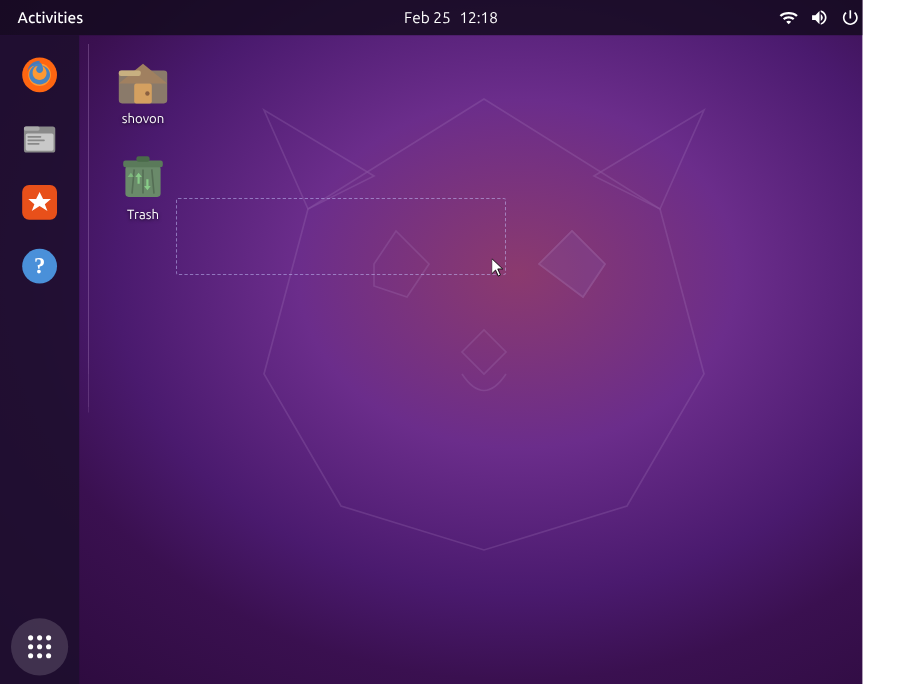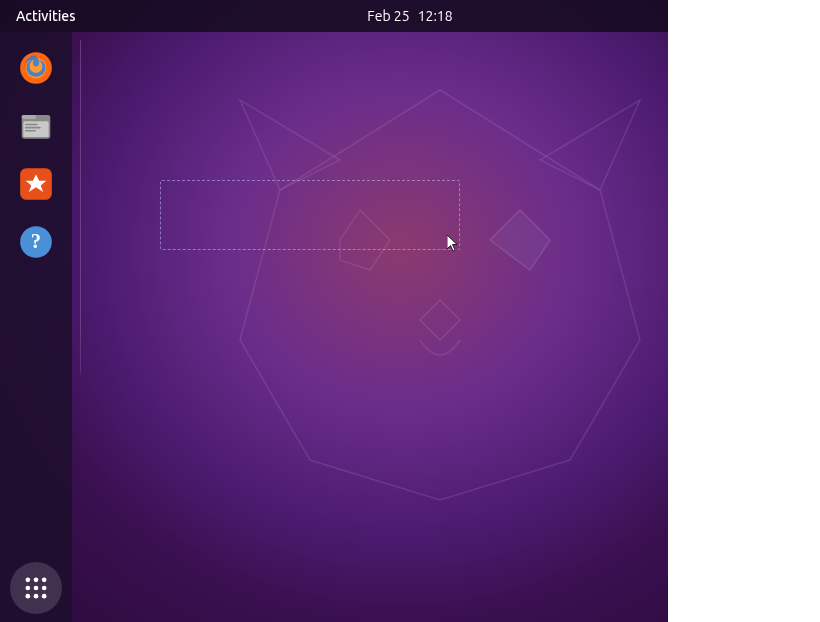--- a/index.html
+++ b/index.html
@@ -7,21 +7,21 @@
     body {
       width: 820px;
       height: 622px;
       overflow: hidden;
       font-family: 'Ubuntu', 'Cantarell', sans-serif;
       position: relative;
     }
 
     
     #desktop {
-      width: 668px;
+      width: 784px;
       height: 622px;
       position: relative;
       background: radial-gradient(ellipse at 60% 40%, #8b3a6e 0%, #6b2d8b 30%, #4a1a6e 55%, #3a1050 70%, #2a0a3a 100%);
       overflow: hidden;
     }
 
     
     #cat-bg {
       position: absolute;
       top: 40px;
@@ -330,21 +330,54 @@
         <circle cx="19" cy="12" r="2"></circle>
         <circle cx="5" cy="19" r="2"></circle>
         <circle cx="12" cy="19" r="2"></circle>
         <circle cx="19" cy="19" r="2"></circle>
       </svg>
     </div>
   </div>
 
   <div id="desktop-icons">
 
-
+    <div class="desktop-icon">
+      <div class="icon-image">
+        <svg viewBox="0 0 52 52" width="52" height="52" xmlns="http://www.w3.org/2000/svg">
+          <rect x="4" y="18" width="44" height="30" rx="3" fill="#8a7a6a"></rect>
+          <path d="M4,30 L26,12 L48,30" fill="#a08060"></path>
+          <rect x="18" y="30" width="16" height="18" rx="2" fill="#d4a060"></rect>
+          <rect x="4" y="18" width="20" height="5" rx="2" fill="#c8b080"></rect>
+          <circle cx="30" cy="39" r="2" fill="#8a6040"></circle>
+        </svg>
+      </div>
+      <span class="icon-label">shovon</span>
+    </div>
+
+    <div class="desktop-icon">
+      <div class="icon-image">
+        <svg viewBox="0 0 52 52" width="52" height="52" xmlns="http://www.w3.org/2000/svg">
+
+          <rect x="10" y="18" width="32" height="28" rx="3" fill="#6a8a6a"></rect>
+
+          <rect x="8" y="13" width="36" height="6" rx="2" fill="#5a7a5a"></rect>
+
+          <rect x="20" y="9" width="12" height="5" rx="2" fill="#4a6a4a"></rect>
+
+          <path d="M19,28 L22,24 L25,28 L23,28 L23,34 L21,34 L21,28 Z" fill="#88cc88"></path>
+          <path d="M27,36 L30,40 L33,36 L31,36 L31,30 L29,30 L29,36 Z" fill="#88cc88"></path>
+          <path d="M15,34 L15,28 L18,28 L15,24 L12,28 L15,28 L15,34 Z" fill="#88cc88" opacity="0.7"></path>
+
+          <line x1="18" y1="21" x2="16" y2="43" stroke="rgba(0,0,0,0.2)" stroke-width="1.5"></line>
+          <line x1="26" y1="21" x2="26" y2="43" stroke="rgba(0,0,0,0.2)" stroke-width="1.5"></line>
+          <line x1="34" y1="21" x2="36" y2="43" stroke="rgba(0,0,0,0.2)" stroke-width="1.5"></line>
+        </svg>
+      </div>
+      <span class="icon-label">Trash</span>
+    </div>
   </div>
 
   <div id="selection-line"></div>
 
   <div id="cursor" style="left: 447px; top: 235px;">
     <svg viewBox="0 0 12 18" width="12" height="18" xmlns="http://www.w3.org/2000/svg">
       <path d="M0,0 L0,14 L3.5,10.5 L6,16 L8,15 L5.5,9.5 L10,9.5 Z" fill="white" stroke="black" stroke-width="0.8"></path>
     </svg>
   </div>
 

